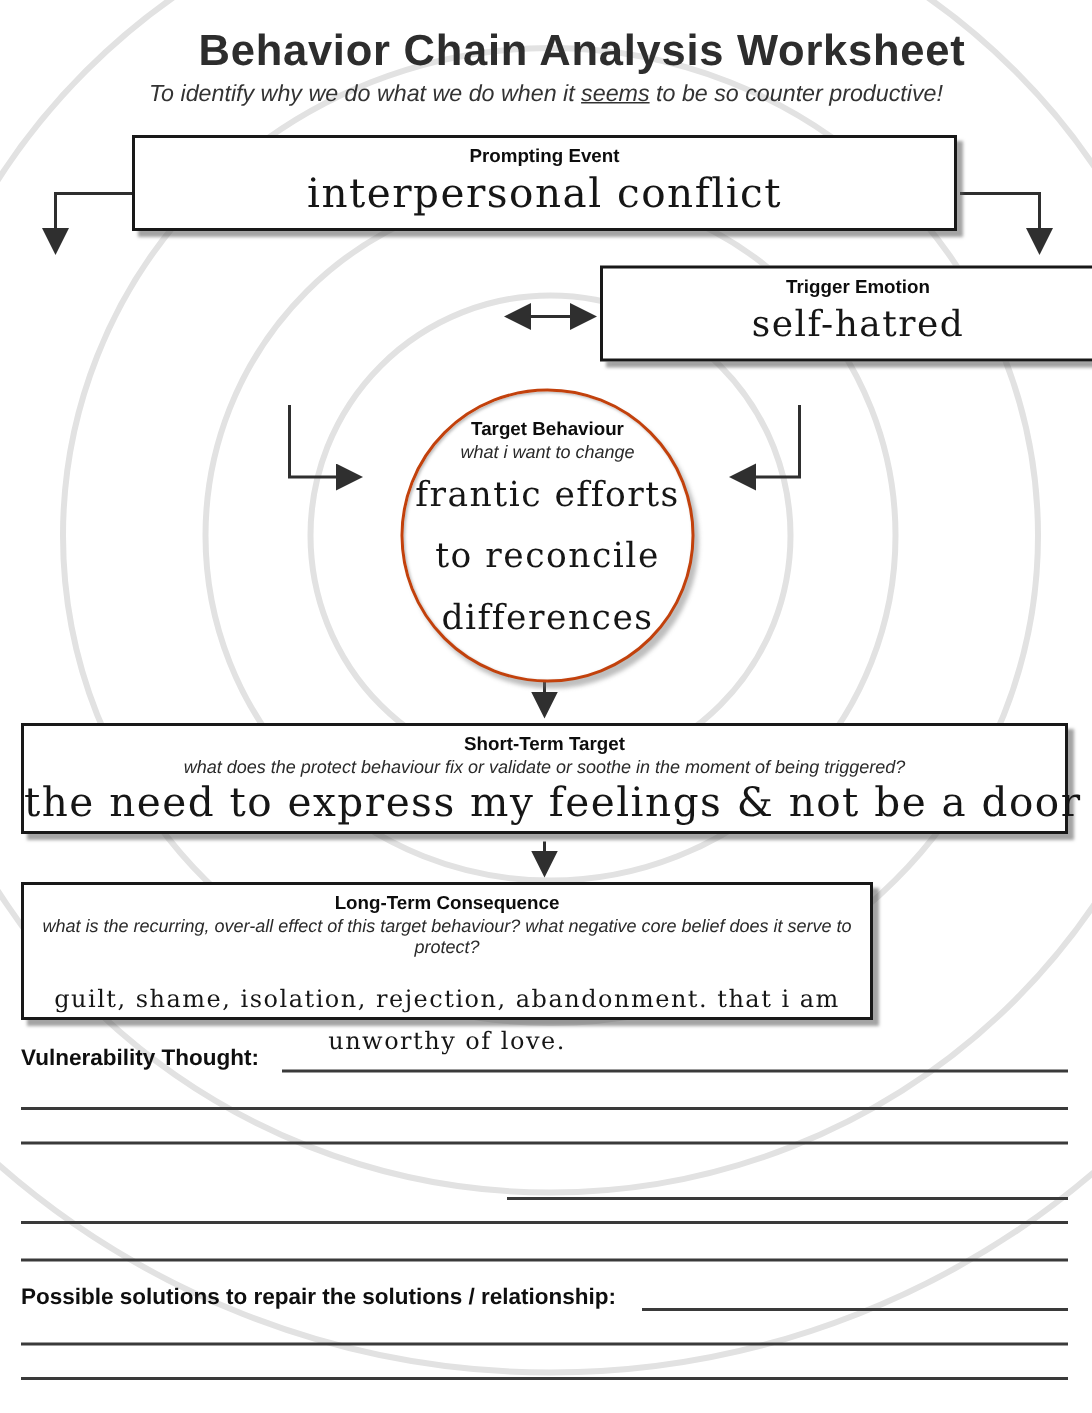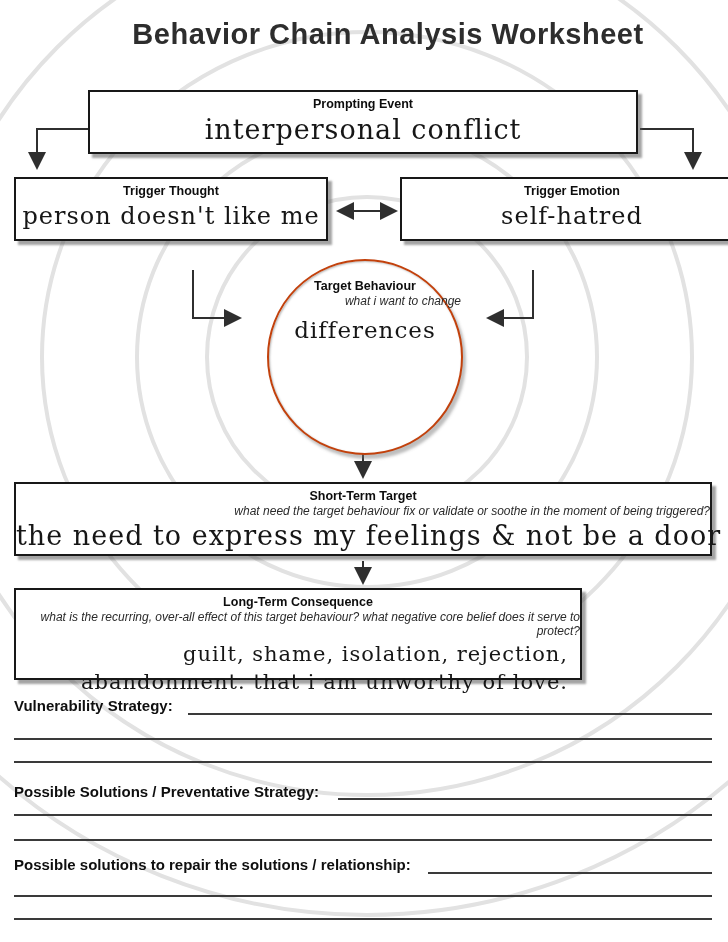--- a/index.html
+++ b/index.html
@@ -14,40 +14,40 @@
   
   .title{position:absolute;left:0;top:18px;width:100%;text-align:center;
     font-size:29px;font-weight:bold;color:#2d2d2d;letter-spacing:.5px;margin:0;padding-left:24px;}
   .subtitle{position:absolute;left:0;top:54px;width:100%;text-align:center;
     font-style:italic;font-size:15.5px;color:#333;margin:0;}
   .subtitle .u{text-decoration:underline;}
   
   .wbox{position:absolute;background:#fff;border:2px solid #181818;box-sizing:border-box;
     box-shadow:4px 4px 2px rgba(90,90,90,.55);z-index:2;text-align:center;}
   .box-label{display:block;font-size:12.5px;font-weight:bold;color:#0d0d0d;margin-top:5px;}
-  .box-prompt{display:block;font-size:12px;font-style:italic;color:#2a2a2a;margin-top:1px;text-align:right;}
+  .box-prompt{display:block;font-size:12px;font-style:italic;color:#2a2a2a;margin-top:1px;}
   .hand{font-family:"DejaVu Serif","Liberation Serif",serif;
     color:#161616;letter-spacing:1px;white-space:nowrap;}
   .hand-wrap{white-space:normal;}
   .box-prompting{left:88px;top:90px;width:550px;height:64px;}
   .box-prompting .hand{font-size:27px;margin-top:3px;display:block;}
   .box-thought{left:14px;top:177px;width:314px;height:64px;}
   .box-emotion{left:400px;top:177px;width:344px;height:64px;}
   .box-thought .hand,.box-emotion .hand{font-size:24px;margin-top:4px;display:block;}
   
   .circle{position:absolute;left:267px;top:259px;width:196px;height:196px;background:#fff;
     border:2px solid #c2410c;border-radius:50%;box-sizing:border-box;z-index:2;text-align:center;
     box-shadow:3px 4px 3px rgba(110,110,110,.45), inset 1px 1px 2px rgba(60,60,60,.35);}
   .circle .box-label{margin-top:18px;}
   .circle .hand{font-size:23px;display:block;line-height:37px;margin-top:4px;}
   
   .box-short{left:14px;top:482px;width:698px;height:74px;}
   .box-short .hand{font-size:27px;display:block;margin-top:2px;}
   .box-long{left:14px;top:588px;width:568px;height:92px;}
-  .box-long .hand{font-size:21px;display:block;line-height:28px;margin-top:2px;padding:0 12px;text-align:right;}
+  .box-long .hand{font-size:16px;display:block;line-height:28px;margin-top:14px;padding:0 12px;}
   
   .q-label{position:absolute;font-size:15px;font-weight:bold;color:#0f0f0f;z-index:2;white-space:nowrap;}
   .line{position:absolute;height:0;border-top:2px solid #3a3a3a;z-index:2;}
 </style>
 </head>
 <body>
 
 <div class="page">
 
   <div class="ring" style="left:205px;top:195px;width:324px;height:324px;"></div>
@@ -79,60 +79,58 @@
     </g>
     <g>
       <path d="M363,453 L363,475" fill="none" stroke="#2f2f2f" stroke-width="2" marker-end="url(#ah)"></path>
     </g>
     <g>
       <path d="M363,561 L363,581" fill="none" stroke="#2f2f2f" stroke-width="2" marker-end="url(#ah)"></path>
     </g>
   </svg>
 
   <h1 class="title">Behavior Chain Analysis Worksheet</h1>
+  <p class="subtitle"><span>To identify why we do what we do when it </span><span class="u">seems</span><span> to be so counter productive!</span></p>
 
   <div class="wbox box-prompting">
     <span class="box-label">Prompting Event</span>
     <span class="hand">interpersonal conflict</span>
   </div>
 
-  <div class="wbox box-thought">
-    <span class="box-label">Trigger Thought</span>
-    <span class="hand">person doesn't like me</span>
-  </div>
 
   <div class="wbox box-emotion">
     <span class="box-label">Trigger Emotion</span>
     <span class="hand">self-hatred</span>
   </div>
 
   <div class="circle">
     <span class="box-label">Target Behaviour</span>
     <span class="box-prompt">what i want to change</span>
+    <span class="hand">frantic efforts</span>
+    <span class="hand">to reconcile</span>
     <span class="hand">differences</span>
   </div>
 
   <div class="wbox box-short">
     <span class="box-label">Short-Term Target</span>
-    <span class="box-prompt">what need the target behaviour fix or validate or soothe in the moment of being triggered?</span>
+    <span class="box-prompt">what does the protect behaviour fix or validate or soothe in the moment of being triggered?</span>
     <span class="hand">the need to express my feelings &amp; not be a door mat</span>
   </div>
 
   <div class="wbox box-long">
     <span class="box-label">Long-Term Consequence</span>
     <span class="box-prompt">what is the recurring, over-all effect of this target behaviour? what negative core belief does it serve to protect?</span>
     <span class="hand hand-wrap">guilt, shame, isolation, rejection, abandonment. that i am unworthy of love.</span>
   </div>
 
-  <div class="q-label" style="left:14px;top:697px;">Vulnerability Strategy:</div>
+  <div class="q-label" style="left:14px;top:697px;">Vulnerability Thought:</div>
   <div class="line" style="left:188px;top:713px;width:524px;"></div>
   <div class="line" style="left:14px;top:738px;width:698px;"></div>
   <div class="line" style="left:14px;top:761px;width:698px;"></div>
 
-  <div class="q-label" style="left:14px;top:783px;">Possible Solutions / Preventative Strategy:</div>
   <div class="line" style="left:338px;top:798px;width:374px;"></div>
   <div class="line" style="left:14px;top:814px;width:698px;"></div>
   <div class="line" style="left:14px;top:839px;width:698px;"></div>
 
   <div class="q-label" style="left:14px;top:856px;">Possible solutions to repair the solutions / relationship:</div>
   <div class="line" style="left:428px;top:872px;width:284px;"></div>
   <div class="line" style="left:14px;top:895px;width:698px;"></div>
   <div class="line" style="left:14px;top:918px;width:698px;"></div>
 
 </div>

